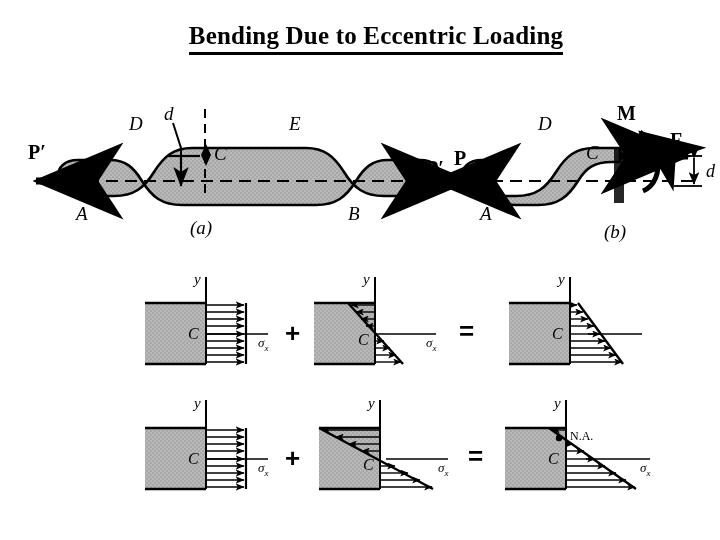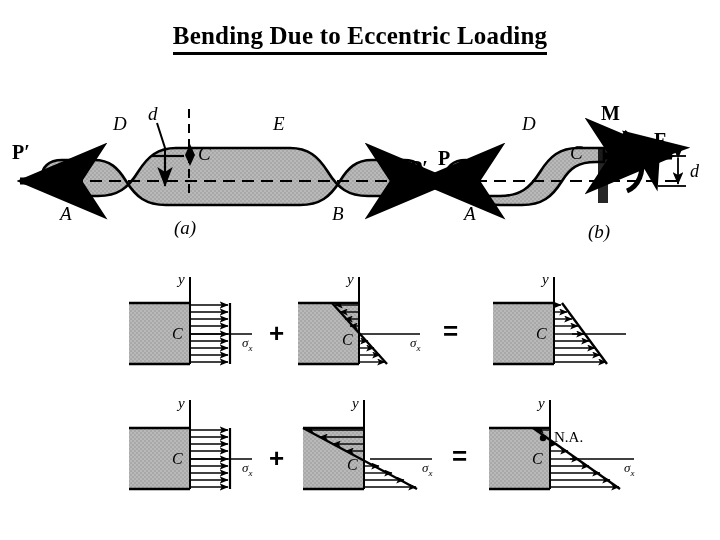--- a/index.html
+++ b/index.html
@@ -1,21 +1,21 @@
 <!DOCTYPE html>
 <html><head>
 <meta charset="utf-8">
 <style>
   html,body{margin:0;padding:0;}
   body{
     width:720px;height:540px;background:#ffffff;
     font-family:"Liberation Serif",serif;
     position:relative;overflow:hidden;
   }
-  #root{position:absolute;left:0;top:0;width:680px;height:540px;border-radius:6px;}
+  #root{position:absolute;left:16px;top:0;width:680px;height:540px;border-radius:6px;}
   svg.layer{position:absolute;left:0;top:0;width:720px;height:540px;}
   .ttl{
     position:absolute;left:0;top:22px;width:720px;text-align:center;
     font-family:"Liberation Serif",serif;font-weight:bold;font-size:25px;
     letter-spacing:.2px;color:#000;
   }
   .ttl span{border-bottom:3px solid #000;padding-bottom:3px;}
   .lbl{position:absolute;color:#000;white-space:nowrap;line-height:1;}
   .it{font-style:italic;}
   .bd{font-weight:bold;}
@@ -276,16 +276,16 @@
   <div class="lbl op" style="left:269px;top:445px;font-size:26px;">+</div>
 
   <div class="lbl it" style="left:352px;top:396px;font-size:15px;">y</div>
   <div class="lbl it" style="left:347px;top:457px;font-size:16px;">C</div>
   <div class="lbl sig" style="left:422px;top:461px;"><span>σ</span><sub>x</sub></div>
 
   <div class="lbl op" style="left:452px;top:443px;font-size:26px;">=</div>
 
   <div class="lbl it" style="left:538px;top:396px;font-size:15px;">y</div>
   <div class="lbl it" style="left:532px;top:451px;font-size:16px;">C</div>
-  <div class="lbl" style="left:554px;top:430px;font-size:15px;">N.A.</div>
+  <div class="lbl" style="left:554px;top:430px;font-size:12px;">N.A.</div>
   <div class="lbl sig" style="left:624px;top:461px;"><span>σ</span><sub>x</sub></div>
 
 </div>
 
 </body></html>

